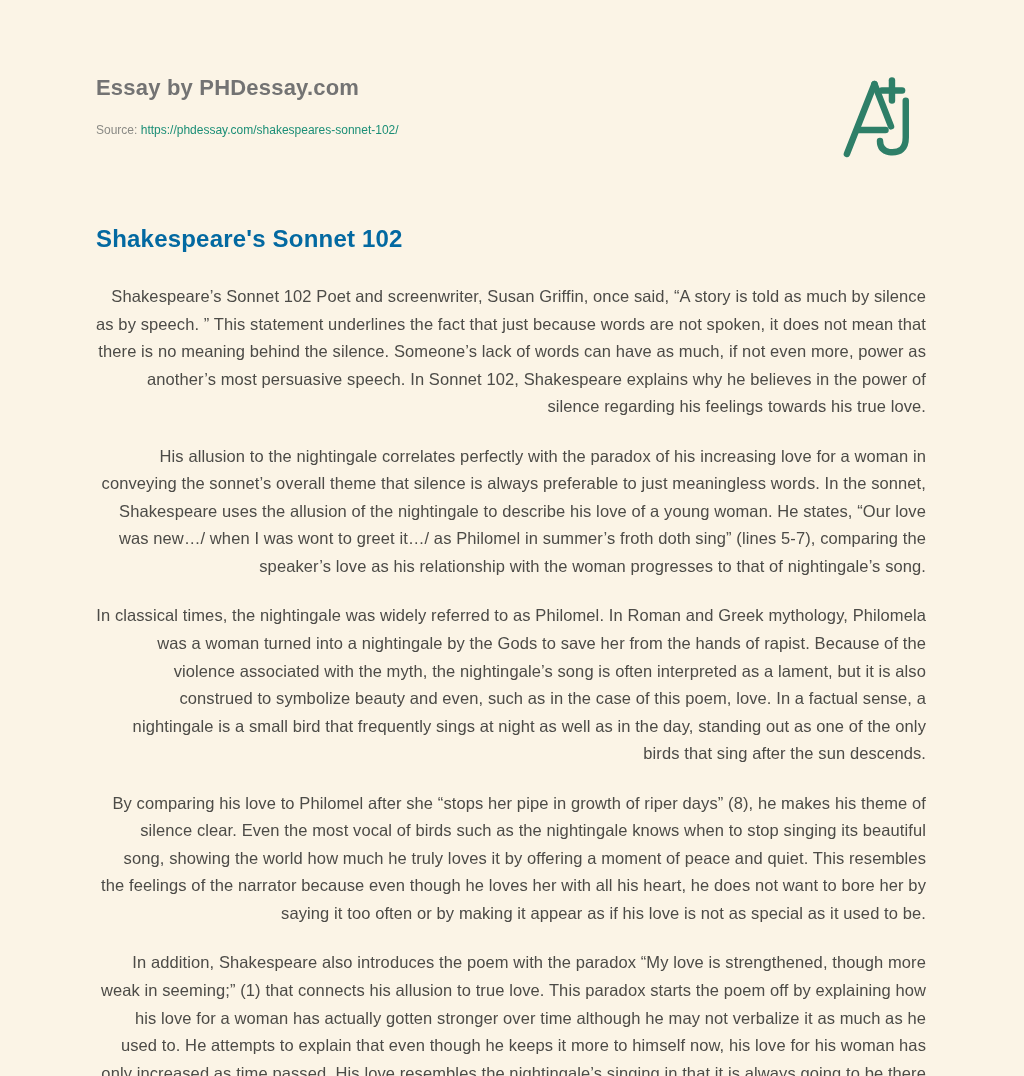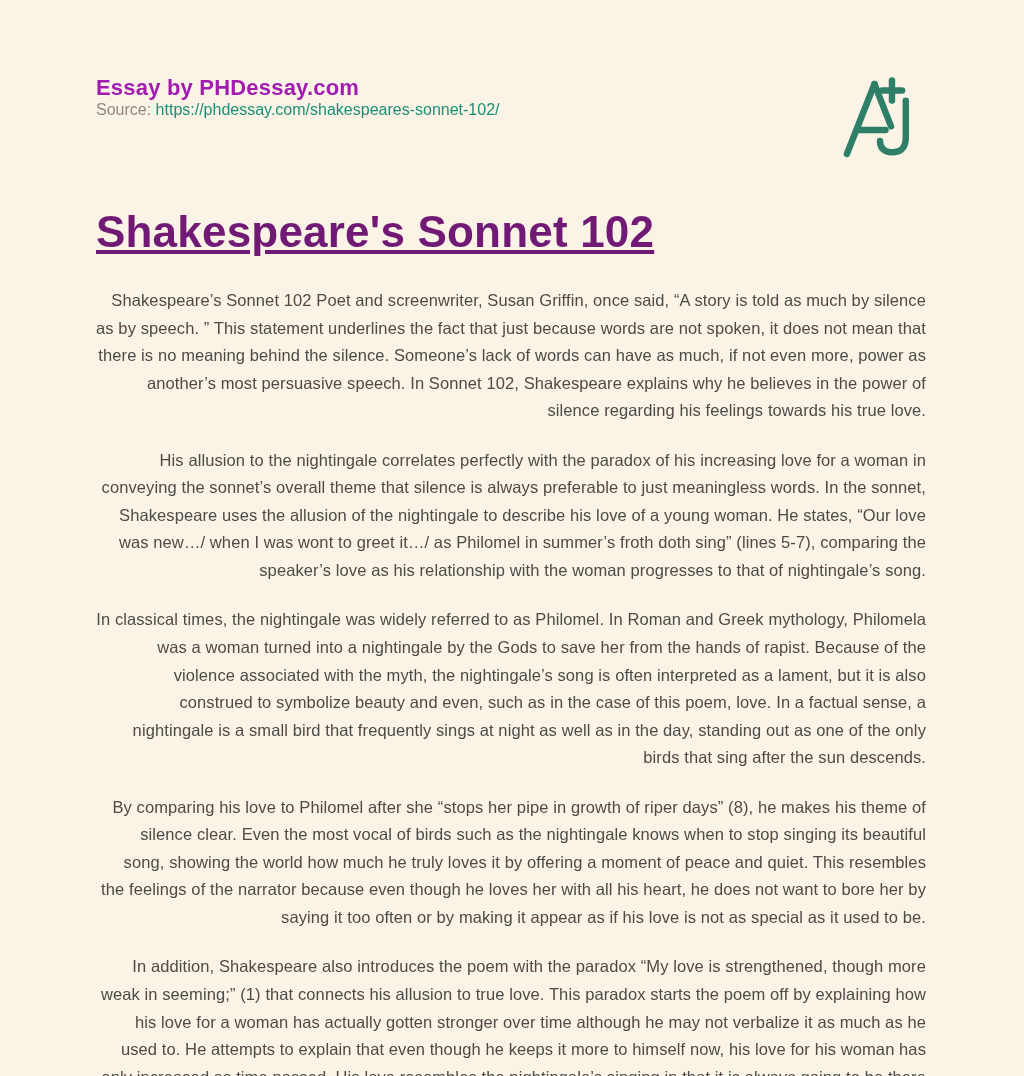--- a/index.html
+++ b/index.html
@@ -19,49 +19,49 @@
   }
 
   .doc-header {
     position: relative;
     padding-right: 120px;
   }
 
   .doc-header h2 {
     font-size: 22px;
     font-weight: 700;
-    color: #a21caf;
+    color: #737373;
     letter-spacing: 0.2px;
   }
 
   .source-line {
-    font-size: 16px;
+    margin-top: 22px;
+    font-size: 12px;
     color: #8a8a85;
   }
 
   .source-line a {
     color: #1b8e76;
     text-decoration: none;
   }
 
   .logo {
     position: absolute;
     top: -2px;
     right: 0;
     width: 92px;
     height: 92px;
   }
 
   .article-title {
     margin-top: 88px;
-    font-size: 44px;
+    font-size: 24px;
     font-weight: 700;
-    color: #701a75;
+    color: #0369a1;
     letter-spacing: 0.2px;
-    text-decoration: underline;
   }
 
   .article-body {
     margin-top: 30px;
   }
 
   .article-body p {
     font-size: 16.5px;
     line-height: 1.67;
     color: #4c4b47;

